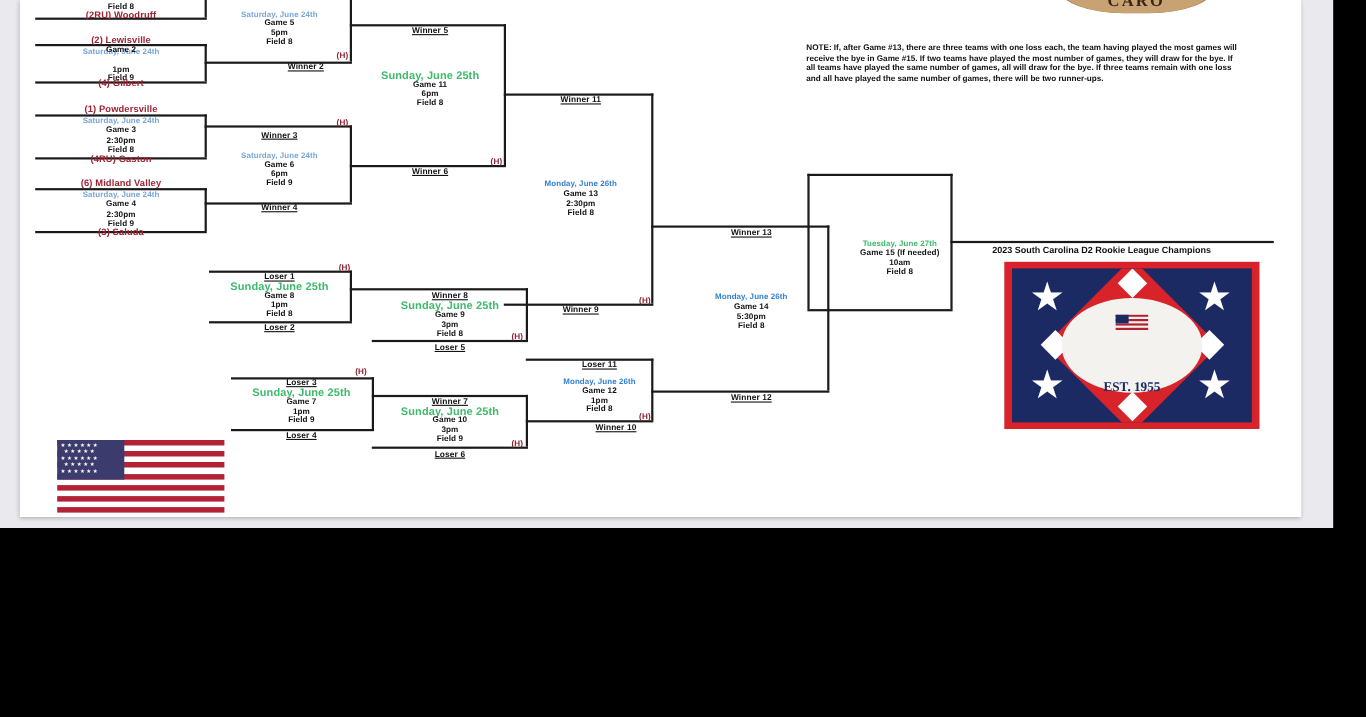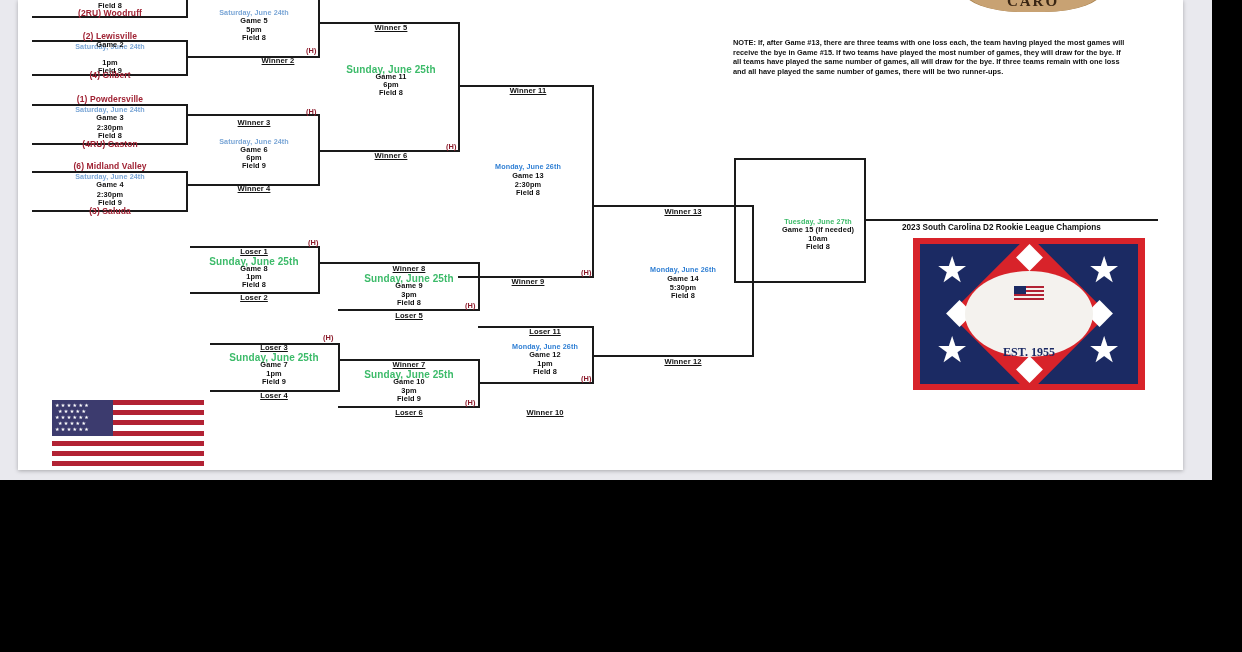--- a/index.html
+++ b/index.html
@@ -188,21 +188,21 @@
 
     <div class="ln lnh" style="left:460px;top:326px;width:116px;"></div>
     <div class="ln lnh" style="left:460px;top:382px;width:116px;"></div>
     <div class="ln lnv" style="left:574px;top:326px;height:56px;"></div>
     <div class="lbl slot ctr" style="left:527px;top:327px;">Loser 11</div>
     <div class="lbl dmon ctr" style="left:527px;top:342px;">Monday, June 26th</div>
     <div class="lbl ginfo ctr" style="left:527px;top:350px;">Game 12</div>
     <div class="lbl ginfo ctr" style="left:527px;top:359px;">1pm</div>
     <div class="lbl ginfo ctr" style="left:527px;top:367px;">Field 8</div>
     <div class="lbl hmark" style="left:563px;top:374px;">(H)</div>
-    <div class="lbl slot ctr" style="left:527px;top:384px;margin-top:24px;">Winner 10</div>
+    <div class="lbl slot ctr" style="left:542px;top:384px;">Winner 10</div>
 
     <div class="ln lnh" style="left:574px;top:205px;width:162px;"></div>
     <div class="ln lnh" style="left:574px;top:355px;width:162px;"></div>
     <div class="ln lnv" style="left:734px;top:205px;height:150px;"></div>
     <div class="lbl slot ctr" style="left:665px;top:207px;">Winner 13</div>
     <div class="lbl dmon ctr" style="left:665px;top:265px;">Monday, June 26th</div>
     <div class="lbl ginfo ctr" style="left:665px;top:274px;">Game 14</div>
     <div class="lbl ginfo ctr" style="left:665px;top:283px;">5:30pm</div>
     <div class="lbl ginfo ctr" style="left:665px;top:291px;">Field 8</div>
     <div class="lbl slot ctr" style="left:665px;top:357px;">Winner 12</div>

